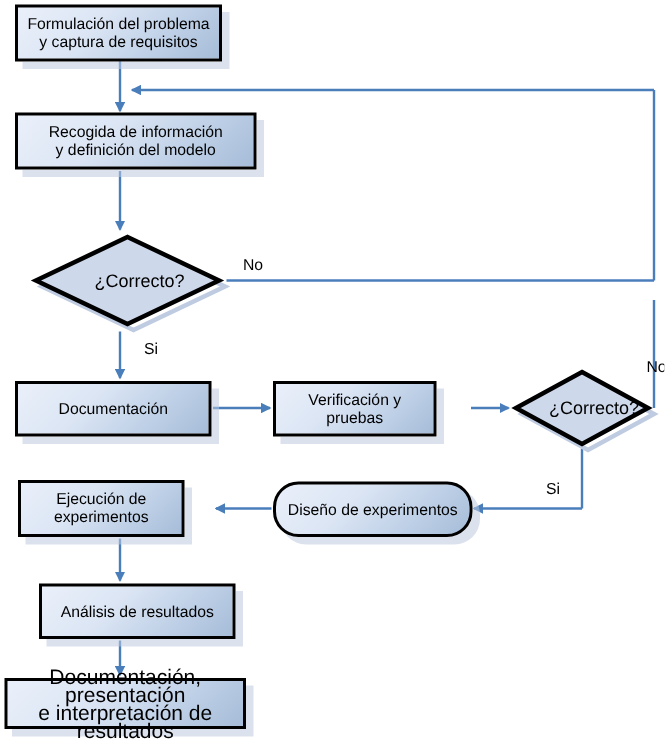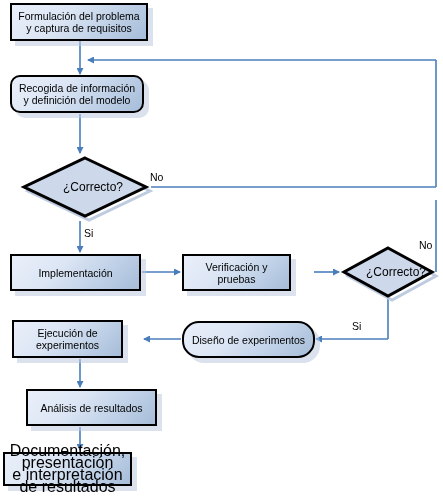--- a/index.html
+++ b/index.html
@@ -68,20 +68,21 @@
     pointer-events: none;
   }
 
   
   .elabel {
     position: absolute;
     font-size: 10.5px;
     color: #000000;
     z-index: 4;
     white-space: nowrap;
+    margin-left: 12px;
   }
 </style>
 </head>
 <body>
 
 <div id="canvas">
 
   <svg id="edges" viewBox="0 0 443 497" width="443" height="497">
     <defs>
       <marker id="ah" markerWidth="7" markerHeight="7" refX="6" refY="3.5" orient="auto" markerUnits="userSpaceOnUse">
@@ -113,51 +114,51 @@
 
       <path d="M80,359 L80,387" marker-end="url(#ah)"></path>
 
       <path d="M80,427 L80,450" marker-end="url(#ah)"></path>
     </g>
   </svg>
 
   <div class="node" style="left:10px; top:3px; width:138px; height:38px;">Formulación del problema
 y captura de requisitos</div>
 
-  <div class="node" style="left:10px; top:75px; width:134px; height:38px;border-radius:10px;">Recogida de información
+  <div class="node" style="left:10px; top:75px; width:161px; height:38px;">Recogida de información
 y definición del modelo</div>
 
   <div class="diamond" style="left:19px; top:153px; width:132px; height:68px;">
     <svg width="132" height="68" viewBox="0 0 132 68">
       <polygon points="66,5 127,34 66,63 5,34" fill="none" stroke="#becbe0" stroke-width="3" transform="translate(4,4)"></polygon>
       <polygon points="66,5 127,34 66,63 5,34" fill="#cdd9eb" stroke="#000000" stroke-width="3"></polygon>
     </svg>
     <span class="dlabel">¿Correcto?</span>
   </div>
 
-  <div class="node" style="left:10px; top:254px; width:131px; height:37px;">Implementación</div>
+  <div class="node" style="left:10px; top:254px; width:131px; height:37px;">Documentación</div>
 
   <div class="node" style="left:182px; top:254px; width:109px; height:37px;">Verificación y pruebas</div>
 
   <div class="diamond" style="left:340px; top:244px; width:96px; height:56px;">
     <svg width="96" height="56" viewBox="0 0 96 56">
       <polygon points="48,4 92,28 48,52 4,28" fill="none" stroke="#becbe0" stroke-width="3" transform="translate(4,4)"></polygon>
       <polygon points="48,4 92,28 48,52 4,28" fill="#cdd9eb" stroke="#000000" stroke-width="3"></polygon>
     </svg>
     <span class="dlabel">¿Correcto?</span>
   </div>
 
   <div class="node" style="left:12px; top:320px; width:111px; height:38px;">Ejecución de
 experimentos</div>
 
   <div class="node" style="left:182px; top:321px; width:133px; height:37px;border-radius:17px;">Diseño de experimentos</div>
 
   <div class="node" style="left:10px; top:389px; width:131px; height:37px;margin-left:16px;">Análisis de resultados</div>
 
-  <div class="node" style="left:3px; top:452px; width:129px; height:34px; font-size:16px;">Documentación, presentación
+  <div class="node" style="left:3px; top:452px; width:161px; height:34px; font-size:14px;">Documentación, presentación
 e interpretación de resultados</div>
 
   <span class="elabel" style="left:150px; top:171px;">No</span>
 
   <span class="elabel" style="left:84px; top:227px;">Si</span>
 
   <span class="elabel" style="left:419px; top:239px;">No</span>
 
   <span class="elabel" style="left:352px; top:320px;">Si</span>
 

